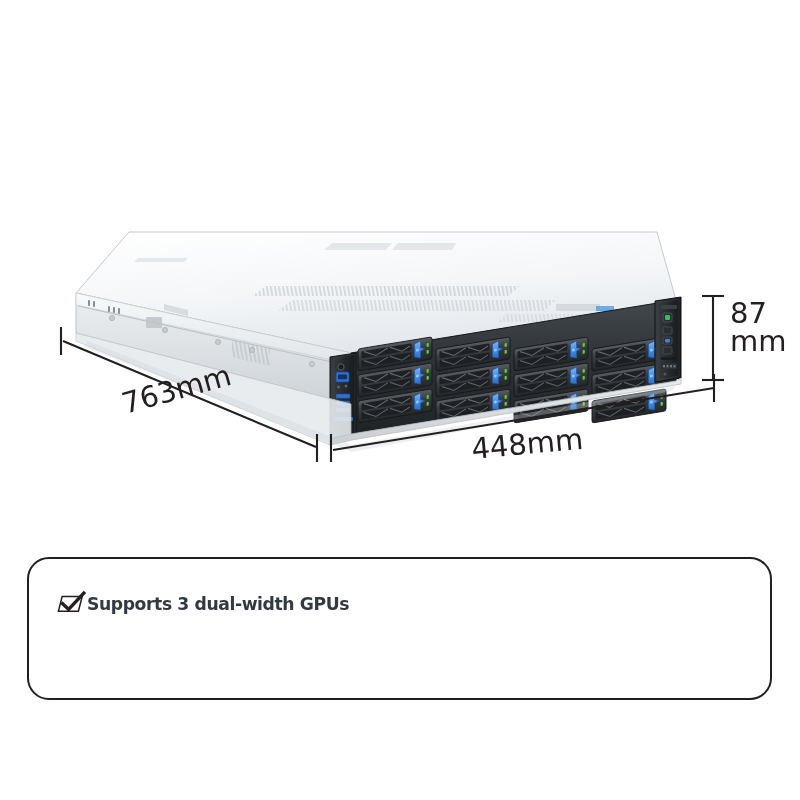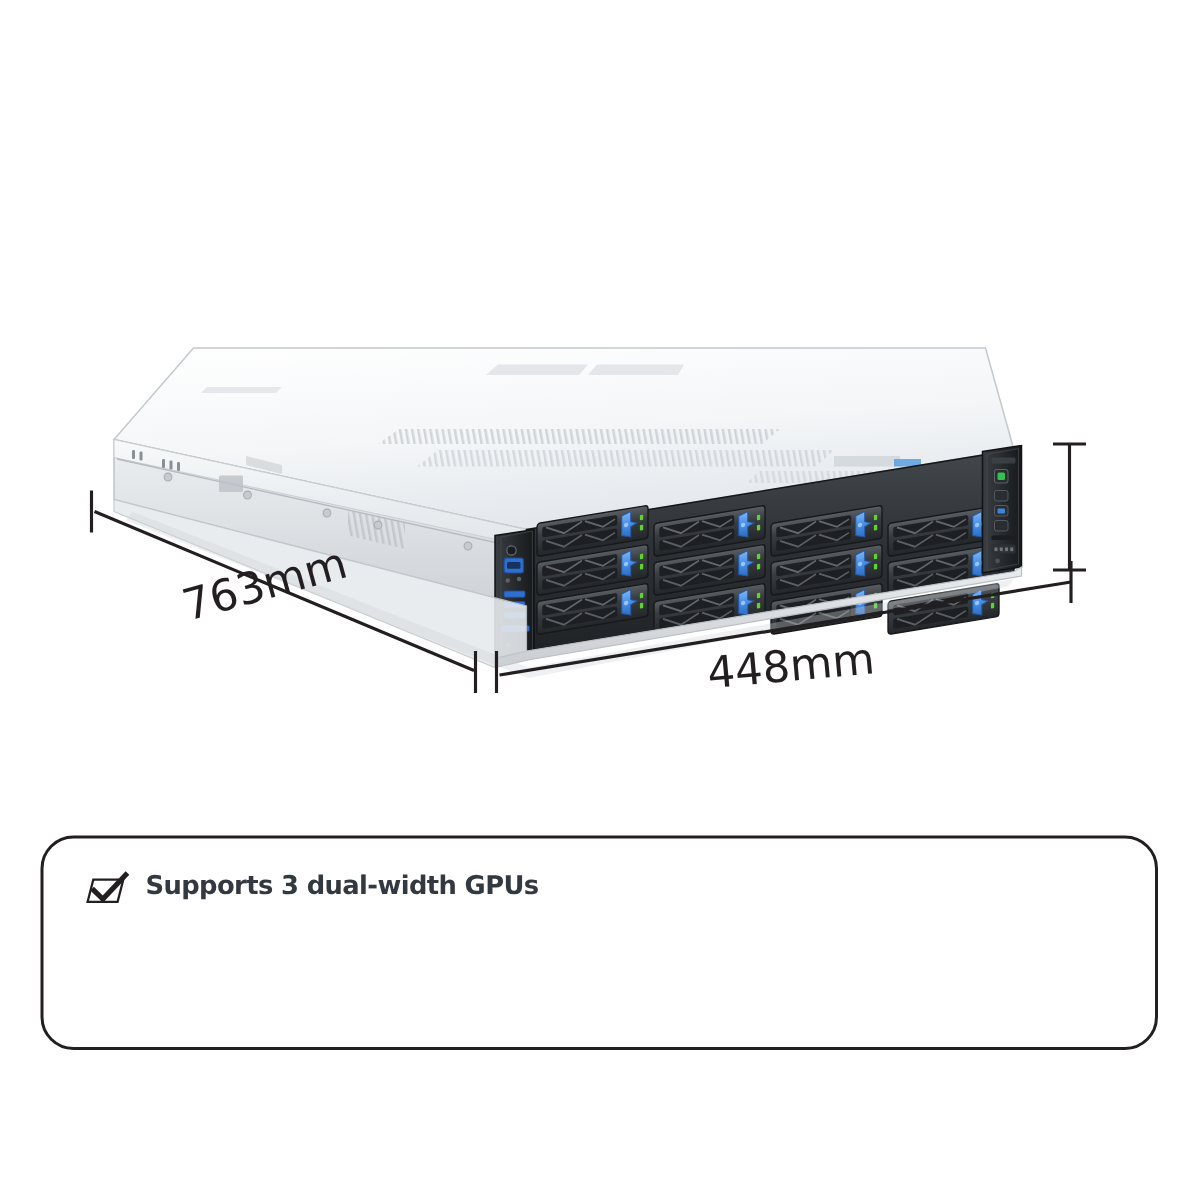--- a/index.html
+++ b/index.html
@@ -88,21 +88,21 @@
     display: grid;
     grid-template-columns: 356px 1fr;
     grid-template-rows: 1fr 1fr;
     align-content: center;
     padding: 22px 0 22px 28px;
     box-sizing: border-box;
     row-gap: 4px;
   }
   .feature-item {
     display: flex;
-    gap: 10px;
+    align-items: center;
   }
   .check-icon {
     flex: 0 0 auto;
     width: 30px;
     height: 25px;
     position: relative;
     display: block;
   }
   .check-icon svg { display: block; overflow: visible; }
   .feature-text {
@@ -325,20 +325,24 @@
         <line x1="702" y1="296" x2="724" y2="296"></line>
         <line x1="702" y1="380" x2="724" y2="380"></line>
       </g>
     </svg>
   </div>
 
   <div class="dim-label" id="dim-depth-label">763mm</div>
 
   <div class="dim-label" id="dim-width-label">448mm</div>
 
+  <div class="dim-label" id="dim-height-label">
+    <span class="hval">87</span>
+    <span class="hunit">mm</span>
+  </div>
 </div>
 
 <div id="feature-panel">
   <div id="feature-grid">
 
     <div class="feature-item">
       <span class="check-icon">
         <svg width="30" height="25" viewBox="0 0 30 25">
           <path d="M5.2 5.4 L25.2 5.4 L21.4 20.2 L1.4 20.2 Z" fill="#ffffff" stroke="#231f20" stroke-width="1.5"></path>
           <path d="M5.6 12.6 L11.6 18.4 L26.8 2.2" fill="none" stroke="#231f20" stroke-width="3.4" stroke-linecap="square" stroke-linejoin="miter"></path>

